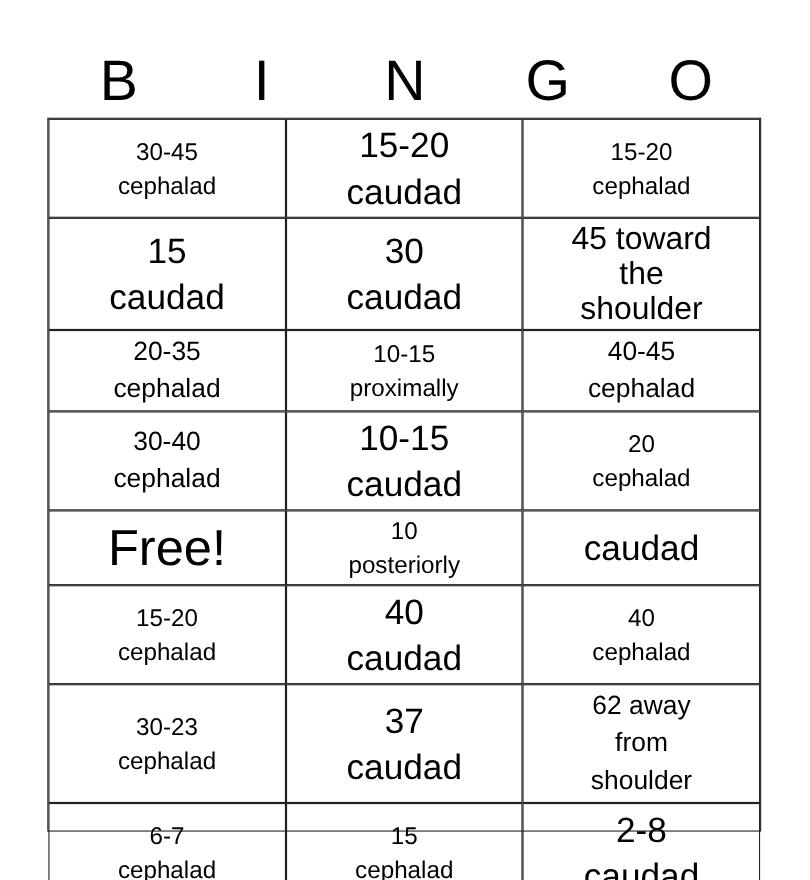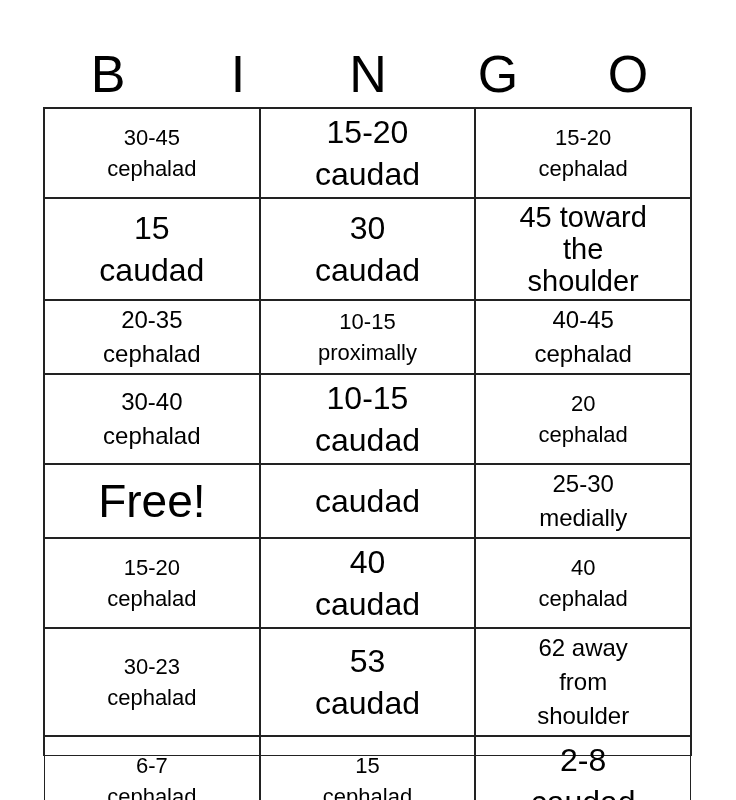--- a/index.html
+++ b/index.html
@@ -51,34 +51,34 @@
   <div class="cell s3">40-45
 cephalad</div>
   <div class="cell s3">30-40
 cephalad</div>
 
   <div class="cell s2">10-15
 caudad</div>
   <div class="cell s4">20
 cephalad</div>
   <div class="cell sfree">Free!</div>
+  <div class="cell s4">10
+posteriorly</div>
   <div class="cell s2">caudad</div>
 
-  <div class="cell s3">25-30
-medially</div>
   <div class="cell s4">15-20
 cephalad</div>
   <div class="cell s2">40
 caudad</div>
   <div class="cell s4">40
 cephalad</div>
   <div class="cell s4">30-23
 cephalad</div>
 
-  <div class="cell s2">53
+  <div class="cell s2">37
 caudad</div>
   <div class="cell s3">62 away
 from
 shoulder</div>
   <div class="cell s4">6-7
 cephalad</div>
   <div class="cell s4">15
 cephalad</div>
   <div class="cell s2">2-8
 caudad</div>

